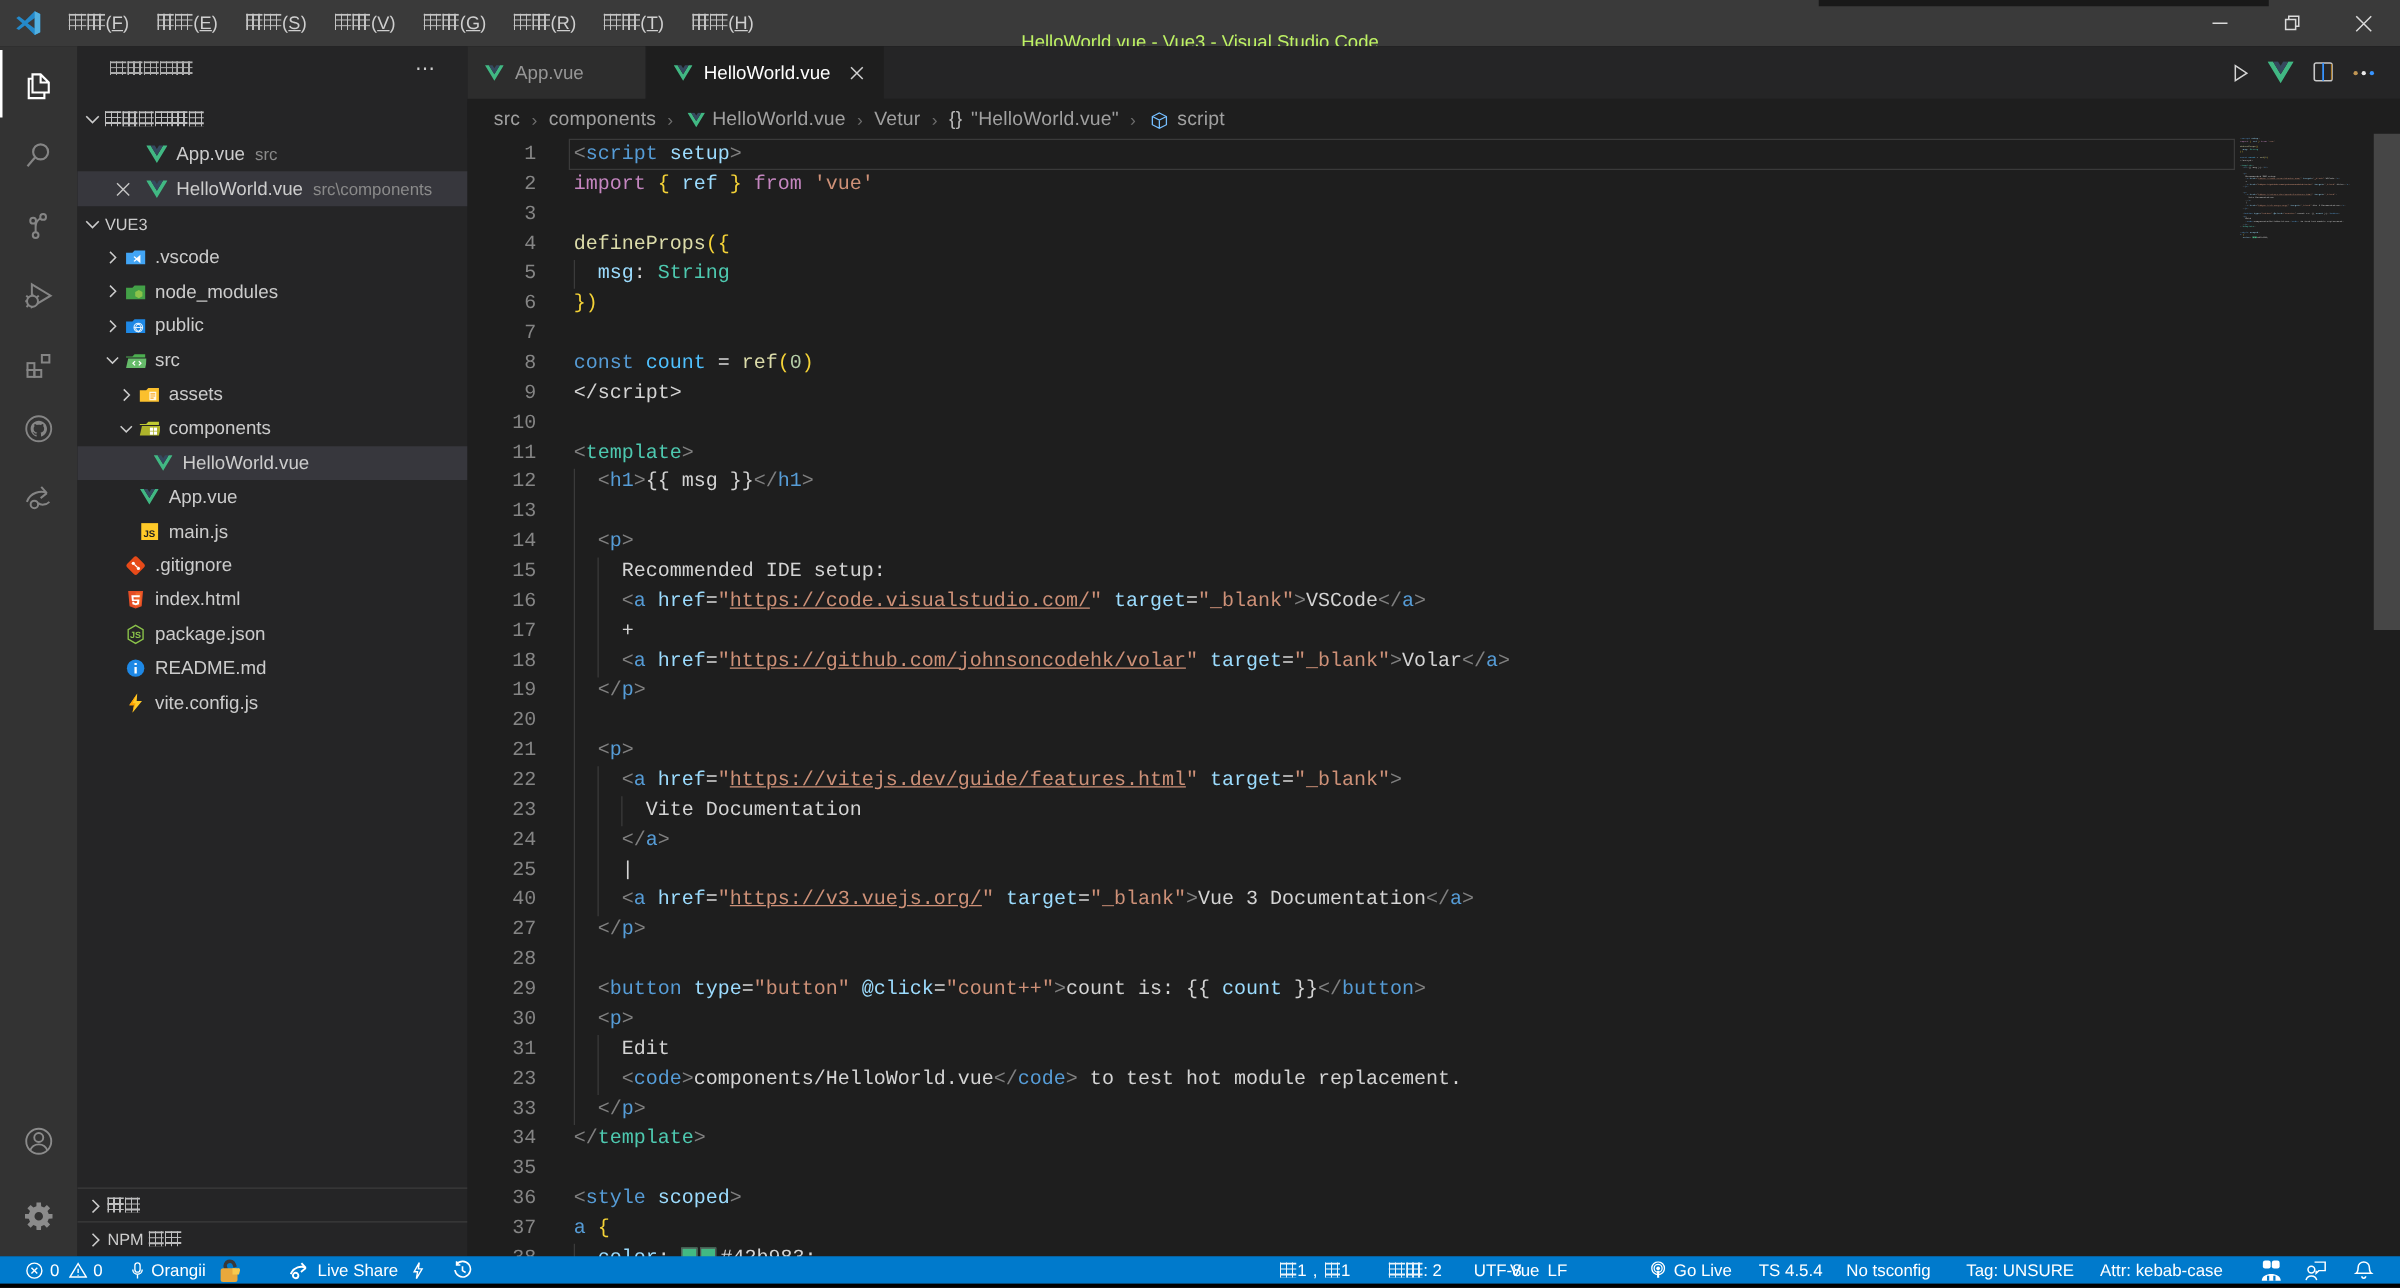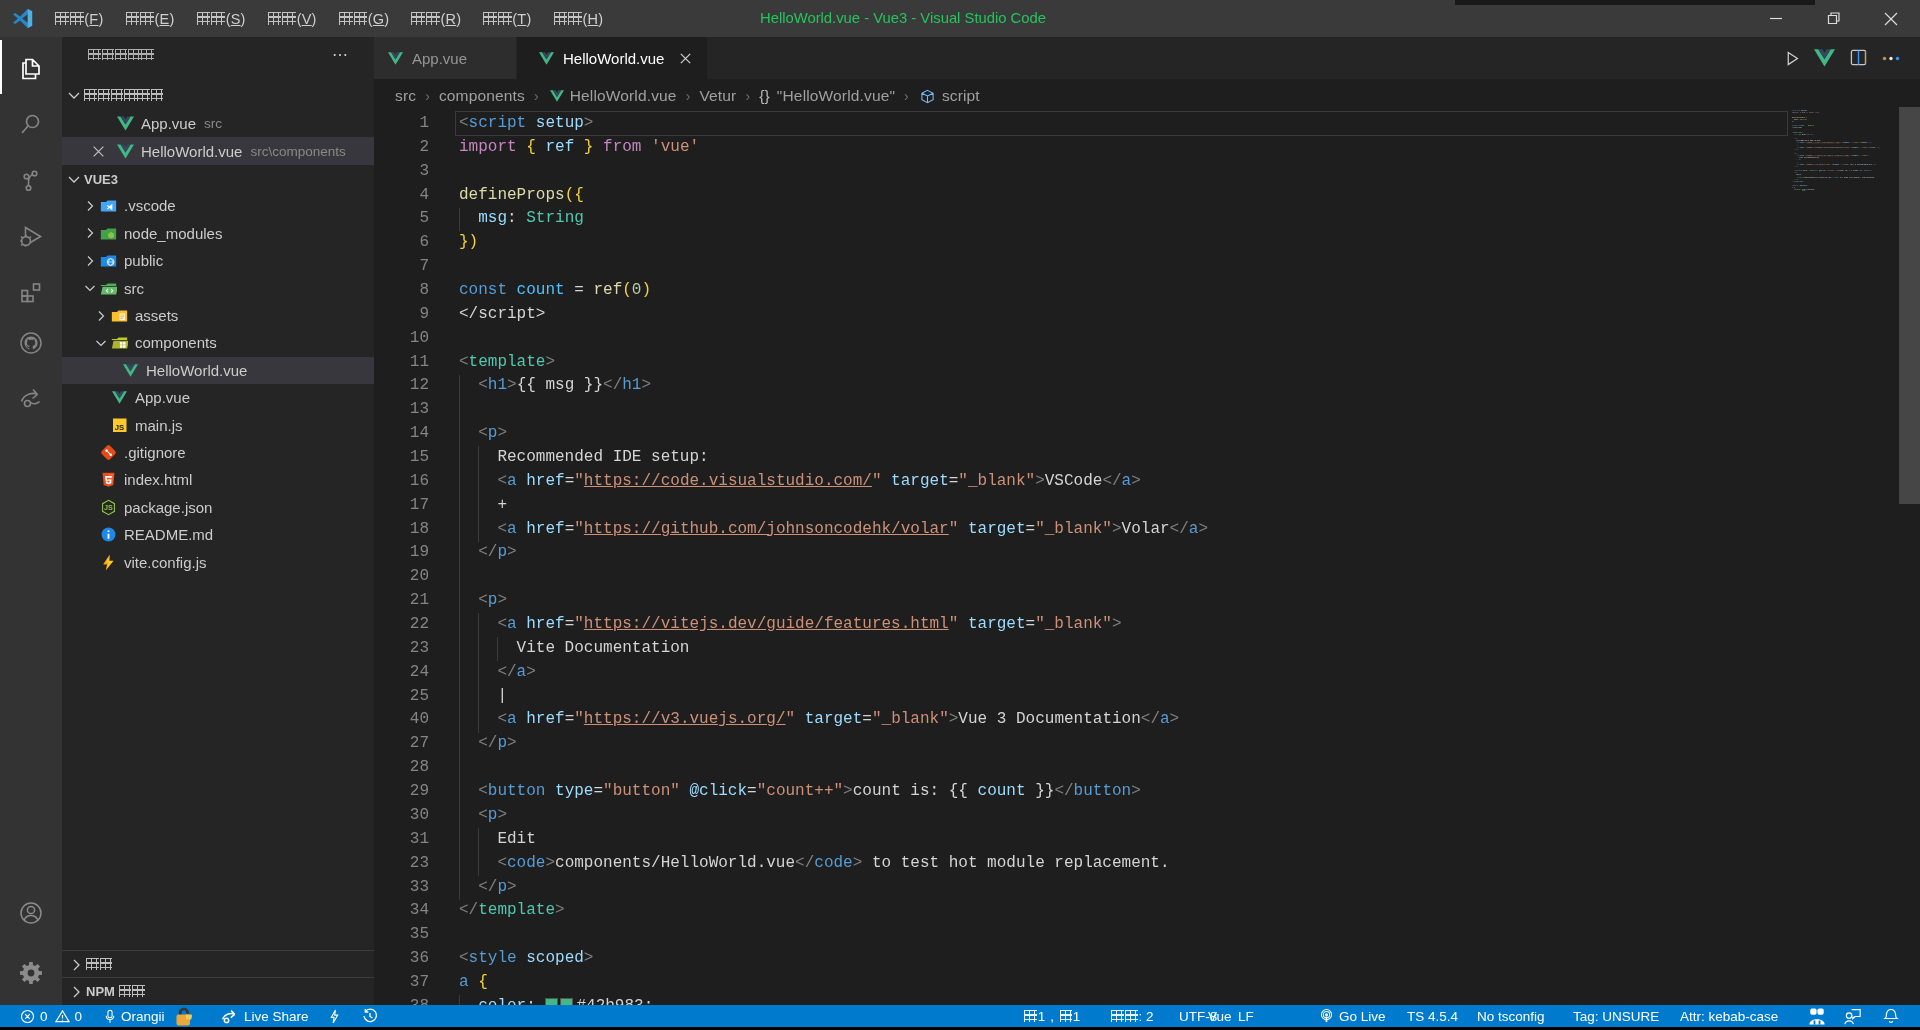--- a/index.html
+++ b/index.html
@@ -13,30 +13,30 @@
 .sw{display:inline-block;width:13px;height:13px;background:#42b983;border:1px solid #555;vertical-align:-1px}
 .sw2{display:inline-block;width:13px;height:13px;background:#42b983;border:1px solid #555;vertical-align:-1px;margin:0 3px 0 2px}
 
 .zh{display:inline-block;width:0.95em;height:0.9em;margin:0 0.035em;vertical-align:-0.08em;opacity:0.92;
  background-image:repeating-linear-gradient(to bottom,currentColor 0 1.2px,transparent 1.2px 4.4px),
  repeating-linear-gradient(to right,currentColor 0 1.2px,transparent 1.2px 4.8px);}
 
 #titlebar{position:absolute;left:0;top:0;width:1920px;height:37px;background:#3a3a3a;color:#cfcfcf}
 #menus{position:absolute;left:44px;top:0;height:37px;display:flex;align-items:center;font-size:14.5px}
 #menus .mi{padding:0 10.8px;letter-spacing:0.2px}
-#wintitle{position:absolute;top:0;left:760px;width:400px;height:37px;line-height:37px;font-size:14.8px;color:#22c55e}
+#wintitle{position:absolute;top:16px;left:760px;width:400px;height:37px;line-height:37px;text-align:center;font-size:14.8px;color:#bef264}
 #topstrip{position:absolute;left:1455px;top:0;width:360px;height:5px;background:#191919}
 .wbtn{position:absolute;top:0;width:58px;height:37px;color:#e0e0e0}
 
 #activity{position:absolute;left:0;top:37px;width:62px;height:968px;background:#333333}
 #activebar{position:absolute;left:0;top:3px;width:2px;height:54px;background:#fff}
 .aicon{position:absolute;left:19px;width:24px;height:24px}
 
 #sidebar{position:absolute;left:62px;top:37px;width:312px;height:968px;background:#252526;color:#cccccc}
-.sechead{font-weight:bold;font-size:13px;color:#cccccc}
+.sechead{font-weight:normal;font-size:13px;color:#cccccc}
 .chev{display:inline-block;width:16px;height:16px}
 .row{position:absolute;left:0;width:312px;display:flex;align-items:center}
 .dim{color:#8a8a8a;font-size:13.5px;margin-left:8px}
 .ficon{width:17px;height:17px;margin-right:7px;flex:none}
 .sep{position:absolute;left:0;width:312px;height:1px;background:#3c3c3c}
 
 #editor{position:absolute;left:374px;top:37px;width:1546px;height:968px;background:#1e1e1e}
 #tabbar{position:absolute;left:0;top:0;width:1546px;height:42px;background:#252526}
 .tab{position:absolute;top:0;height:42px;display:flex;align-items:center;font-size:15px}
 #tab1{left:0;width:142px;background:#2d2d2d;color:#969696}
@@ -387,21 +387,21 @@
         <rect x="3.5" y="1.5" width="5" height="9" rx="2.5"></rect>
         <path d="M1.5 8 c0 6 9 6 9 0 M6 13 V16.5"></path>
       </svg>
   <span style="margin-left:6px">Orangii</span>
   <svg width="20" height="19" style="margin-left:9px" viewBox="0 0 20 19">
         <path fill="none" stroke="#383838" stroke-width="2.8" d="M7 8.5 V5.6 a3.7 3.7 0 0 1 7.4 0 V8" transform="rotate(-20 10.5 8)"></path>
         <rect x="2.5" y="7.5" width="13.5" height="11" rx="2" fill="#e9a83c"></rect>
         <path fill="#f7c94e" d="M12 7.5 h4.5 a1.5 1.5 0 0 1 1.5 1.8 l-0.8 3.2 h-5.2 Z"></path>
       </svg>
     </div>
- <div class="it" style="left:220px">
+ <div class="it" style="left:230px">
   <svg width="18" height="17" viewBox="0 0 24 24" fill="none" stroke="#fff" stroke-width="2.1">
         <path d="M3 16 C6 8 15 6 20 9 M20 9 L15 3.5 M20 9 L14.5 13.5"></path>
         <circle cx="8.5" cy="17.5" r="3.1"></circle>
       </svg>
   <span style="margin-left:6px">Live Share</span>
     </div>
  <div class="it" style="left:329px">
   <svg width="11" height="15" viewBox="0 0 12 16" fill="none" stroke="#fff" stroke-width="1.2">
         <path d="M7 1 L2.5 9 H5.5 L4.5 15 L9.5 6.5 H6.2 Z"></path>
       </svg>

